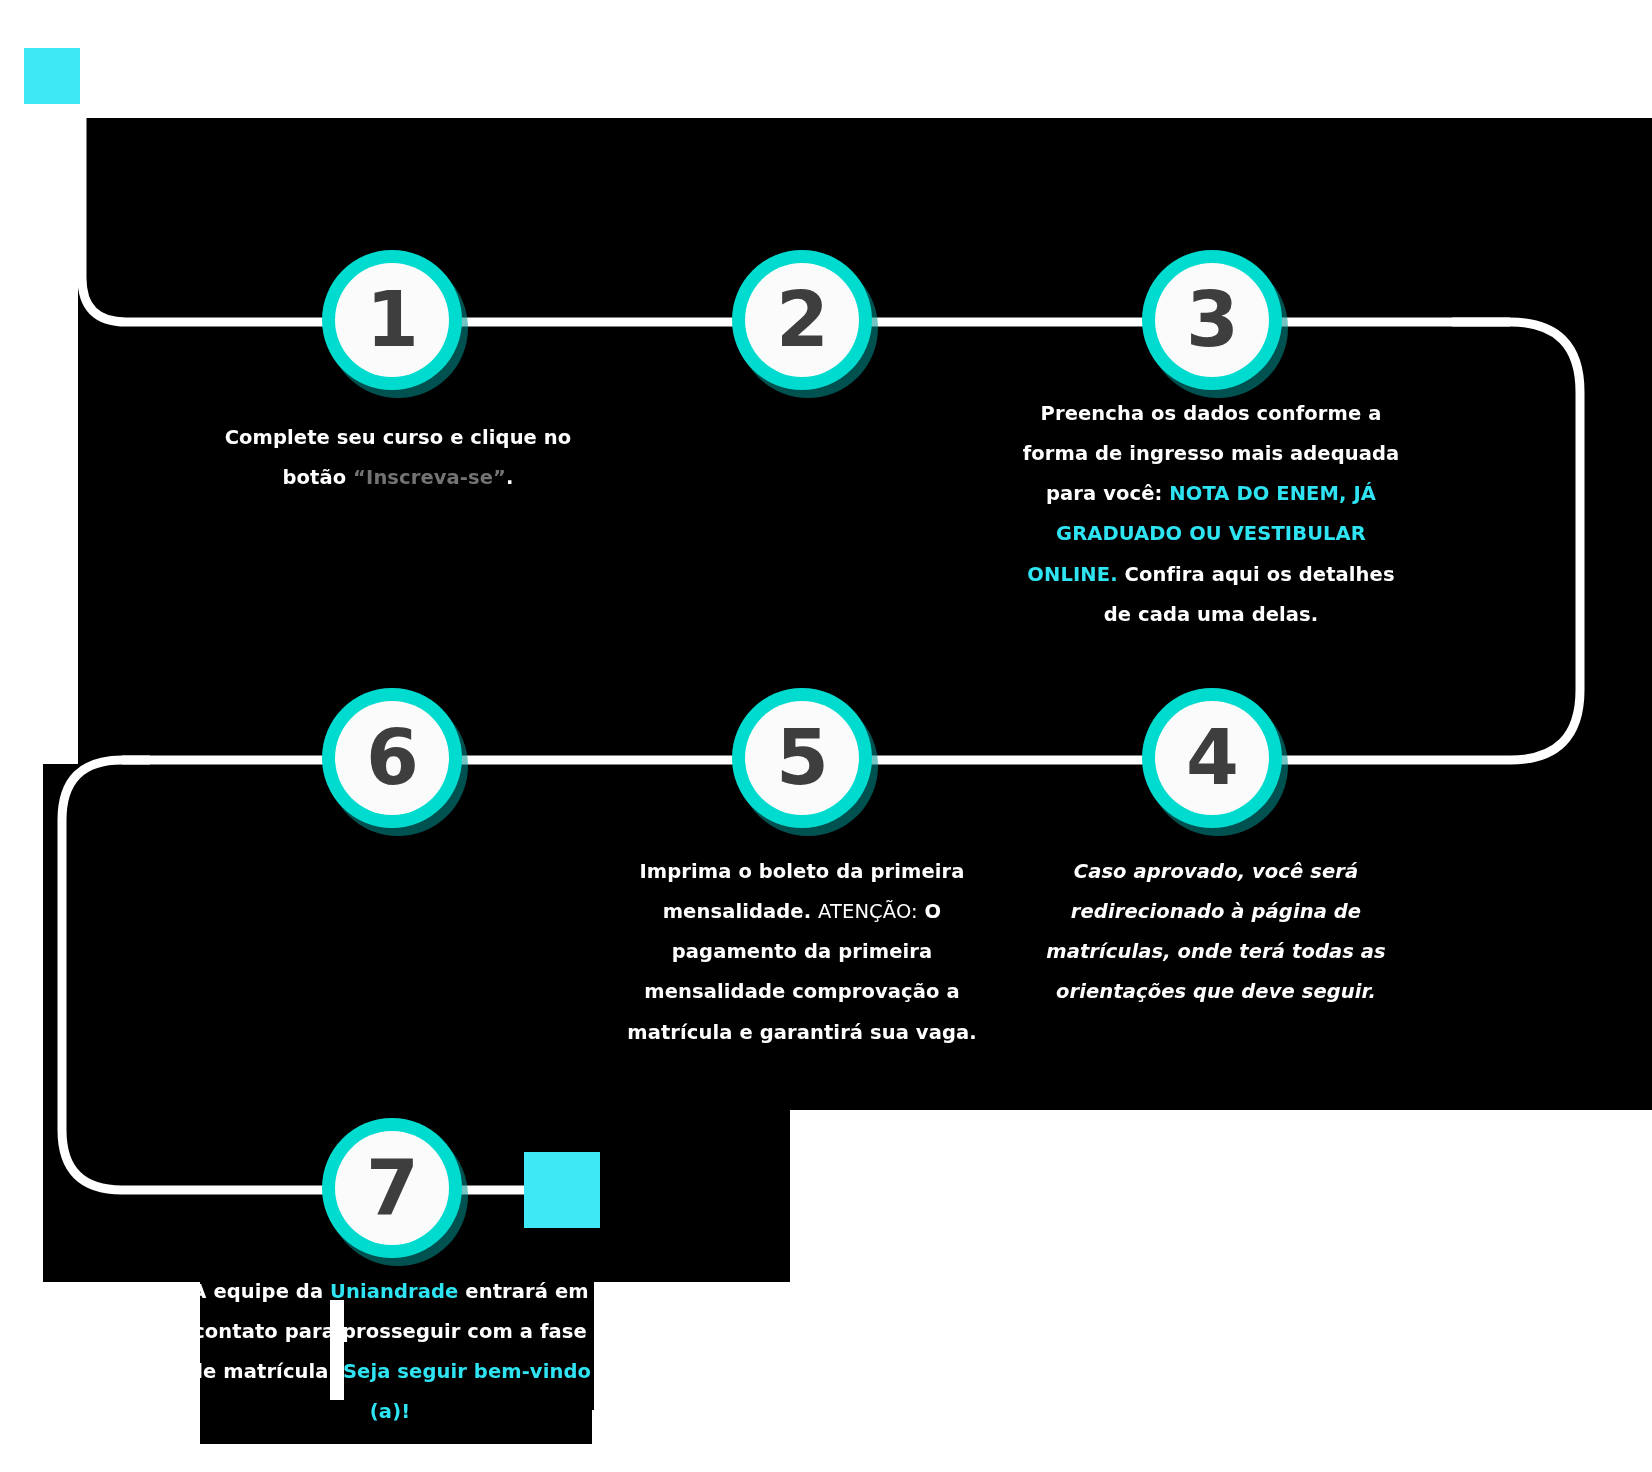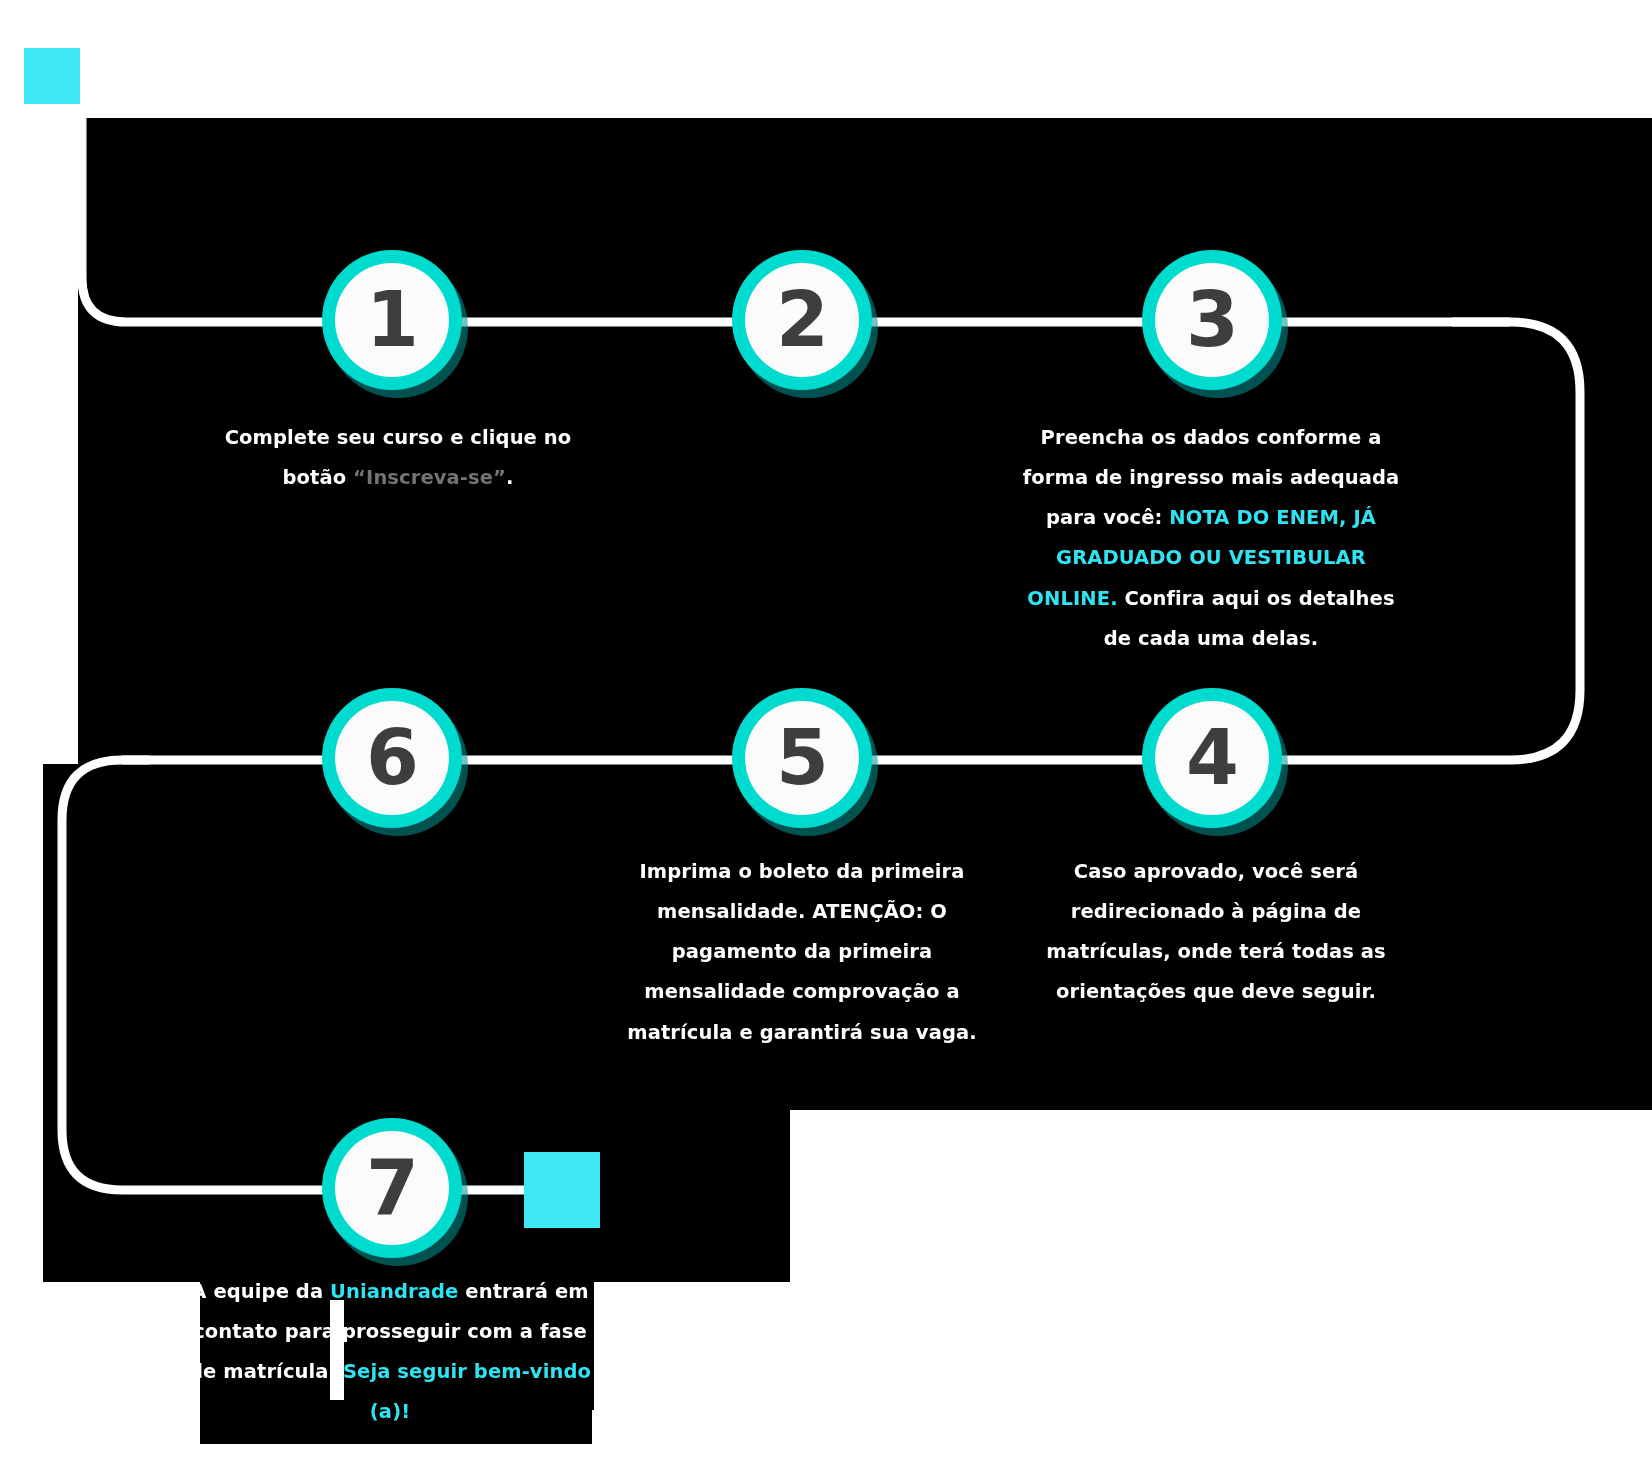--- a/index.html
+++ b/index.html
@@ -100,27 +100,27 @@
   .caption {
     position: absolute;
     text-align: center;
     color: #FFFFFF;
     font-family: "DejaVu Sans", sans-serif;
     font-size: 19.5px;
     font-weight: 600;
     line-height: 2.06;
     letter-spacing: 0.1px;
   }
-  .caption b { font-weight: 700; color: #FFFFFF; }
+  .caption b { font-weight: 400; color: #FFFFFF; }
   .caption .cy { color: #2FE4F2; font-weight: 700; }
 
   #cap-1 { left: 222px;  top: 418px;  width: 352px; }
   #cap-2 { left: 620px;  top: 418px;  width: 372px; }
-  #cap-3 { left: 1018px; top: 418px;  width: 386px; }
-  #cap-4 { left: 1040px; top: 852px;  width: 352px; }
+  #cap-3 { left: 1018px; top: 394px;  width: 386px; }
+  #cap-4 { left: 1040px; top: 852px;  width: 352px; font-style: italic; }
   #cap-5 { left: 612px;  top: 852px;  width: 380px; }
   #cap-6 { left: 228px;  top: 852px;  width: 340px; }
   #cap-7 { left: 178px;  top: 1272px; width: 424px; z-index: 6; }
 </style>
 </head>
 <body>
 
 <div id="stage">
 
   <div class="panel" id="panel-main"></div>

